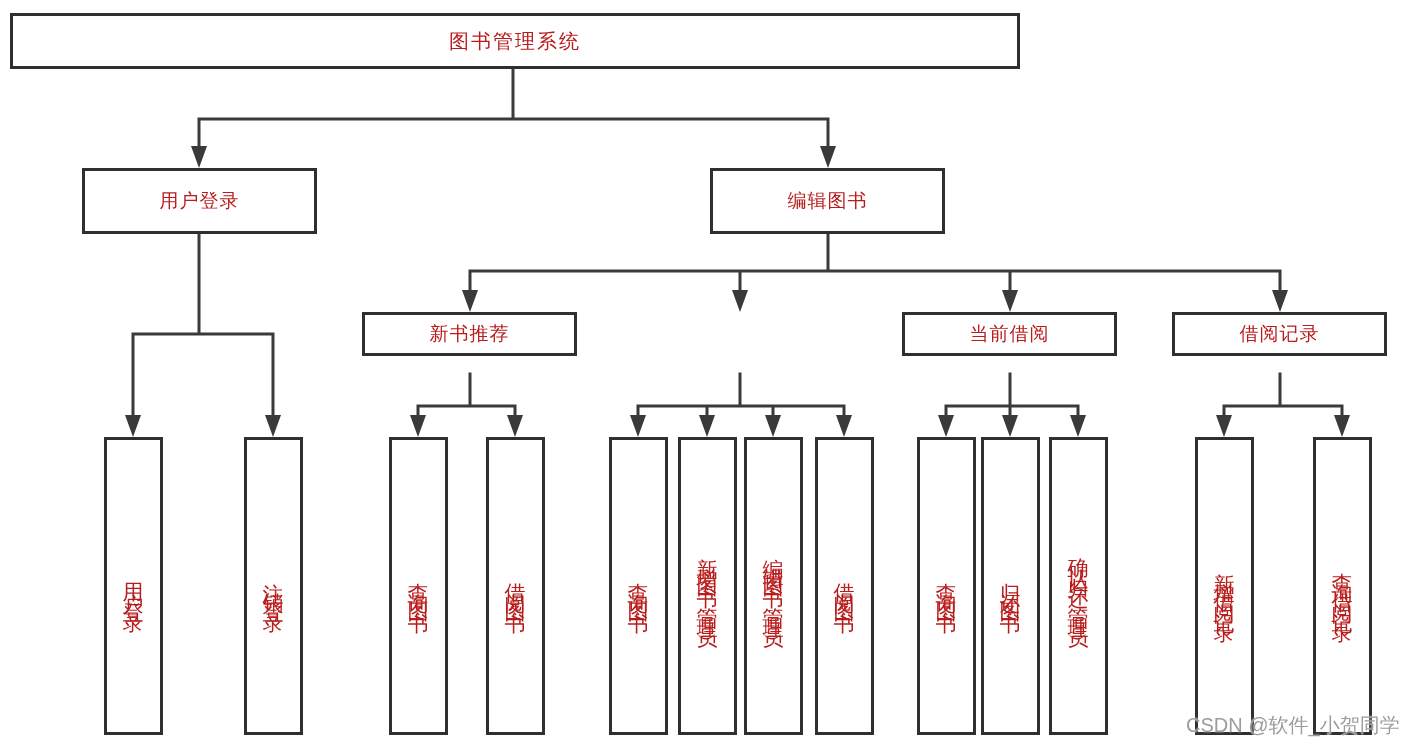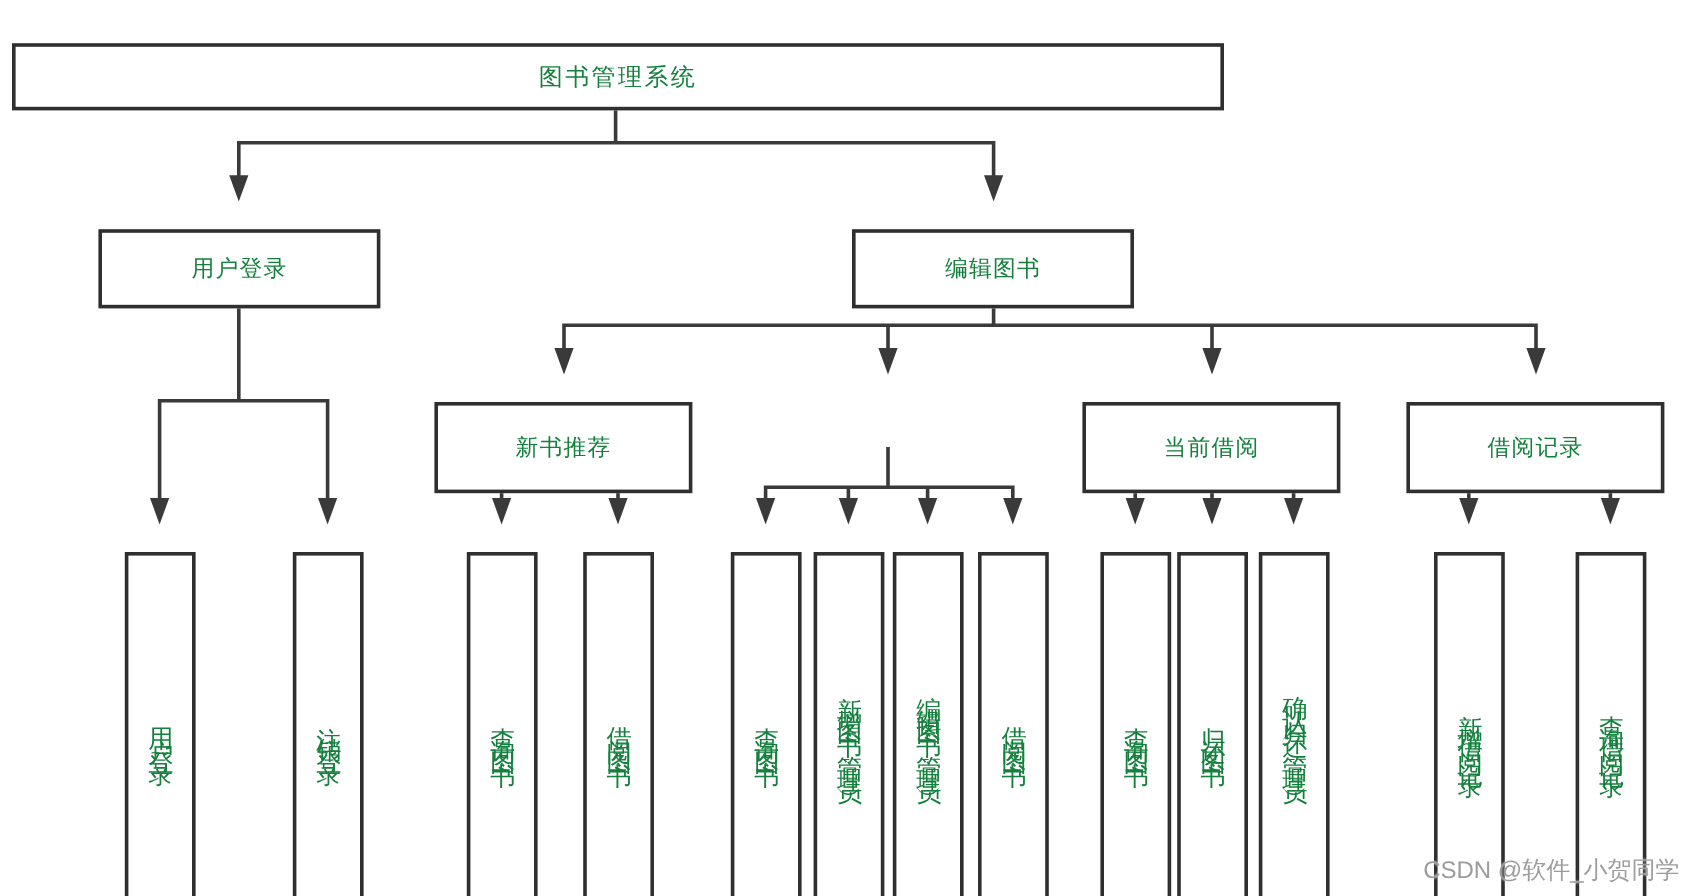--- a/index.html
+++ b/index.html
@@ -9,30 +9,29 @@
     background:#ffffff;
     font-family:"Liberation Sans","DejaVu Sans",sans-serif;
     overflow:hidden;
   }
   #wires{position:absolute;left:0;top:0;z-index:1;}
   .node{
     position:absolute;
     box-sizing:border-box;
     border:3px solid #2f2f2f;
     background:#ffffff;
-    color:#15803d;
+    color:#b91c1c;
     display:flex;
     align-items:center;
     justify-content:center;
     z-index:2;
-    margin-top:23px;
   }
   .root{font-size:20px;letter-spacing:2px;}
   .l2{width:235px;height:66px;top:168px;font-size:19px;letter-spacing:1px;}
-  .l3{width:215px;height:76px;top:312px;font-size:19px;letter-spacing:1px;}
+  .l3{width:215px;height:44px;top:312px;font-size:19px;letter-spacing:1px;}
   .leaf{width:59px;height:298px;top:437px;}
   .vtext{
     writing-mode:vertical-rl;
     text-orientation:mixed;
     font-size:21px;
     letter-spacing:10px;
     line-height:1;
     white-space:nowrap;
   }
   .watermark{

